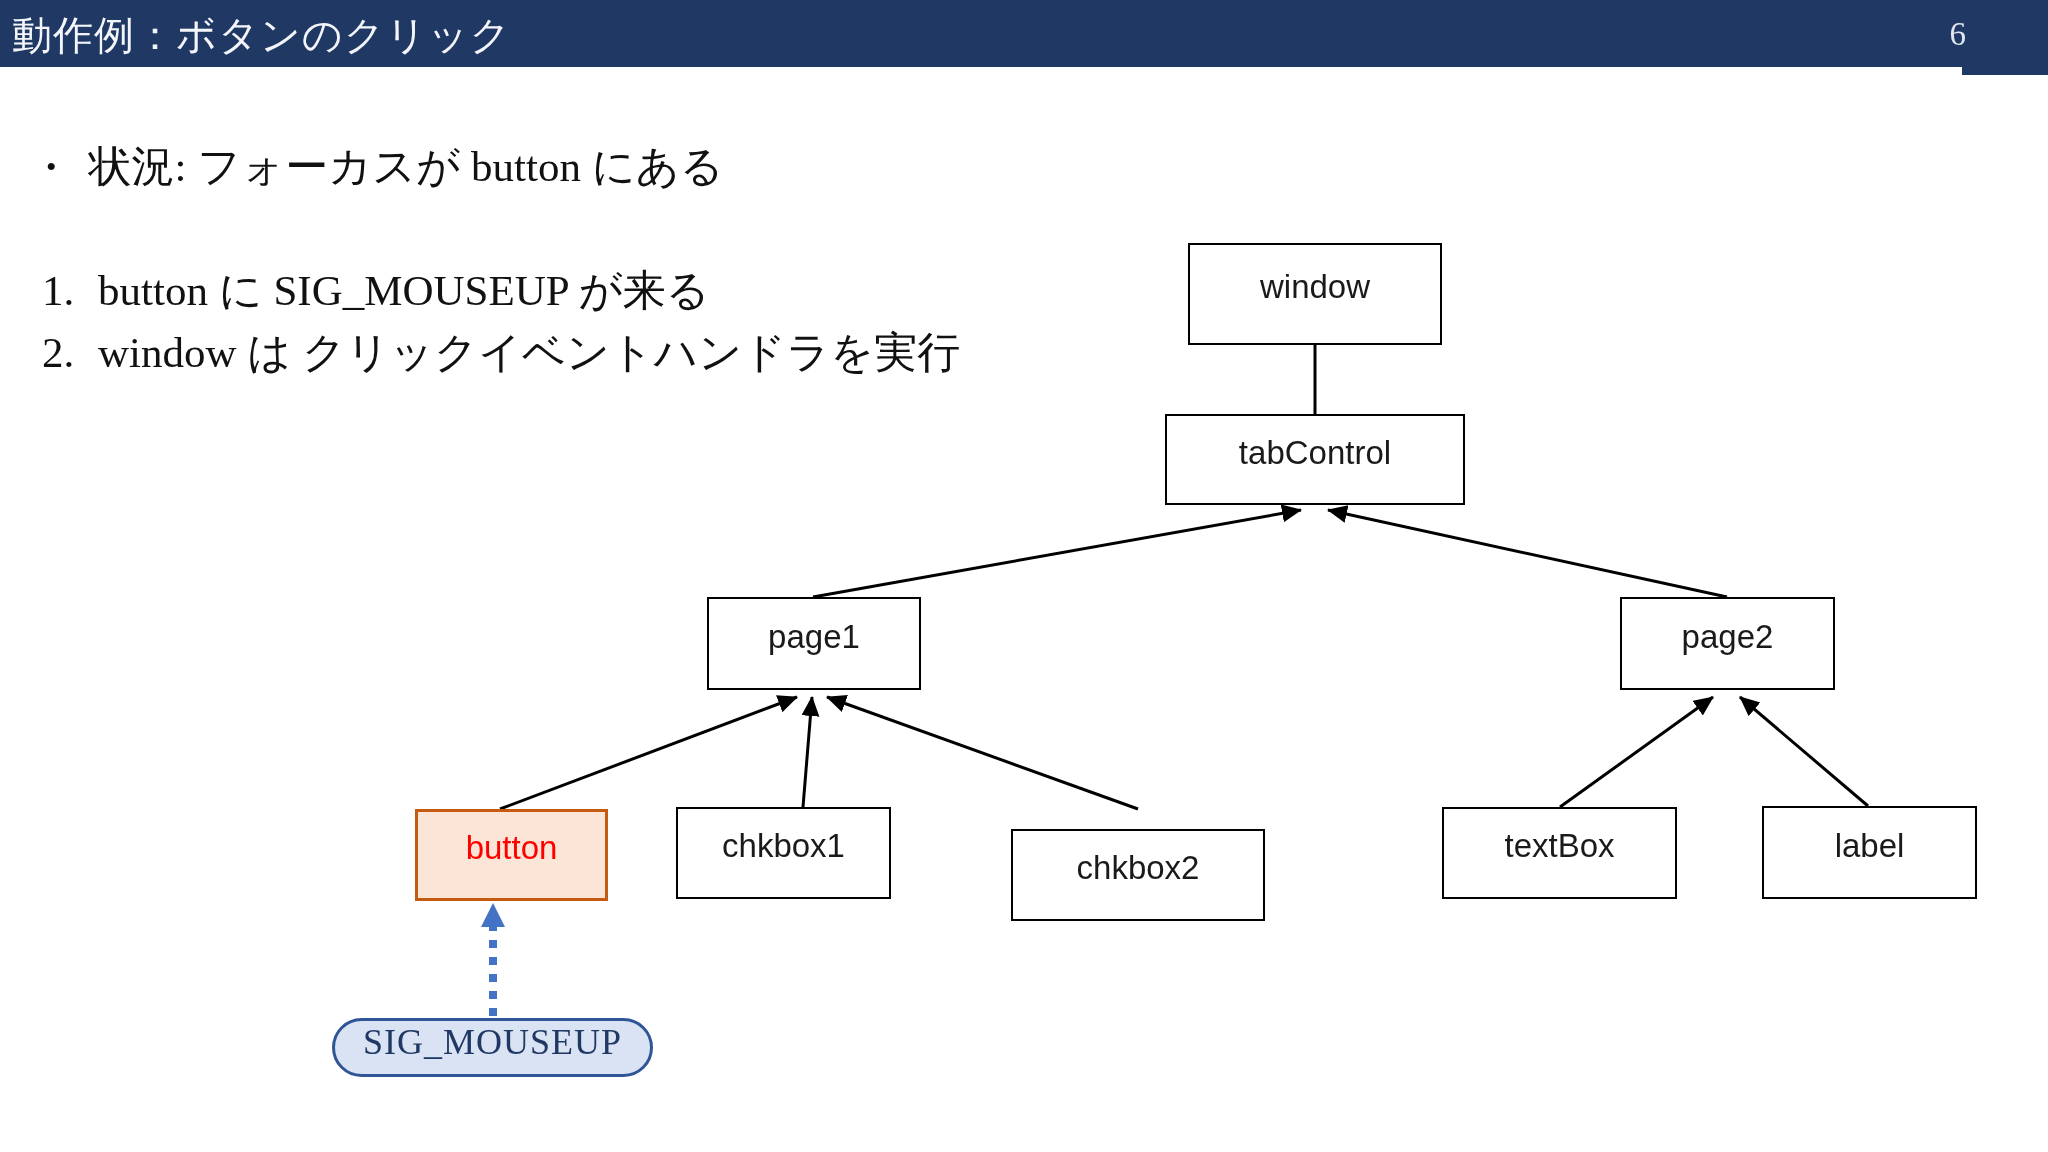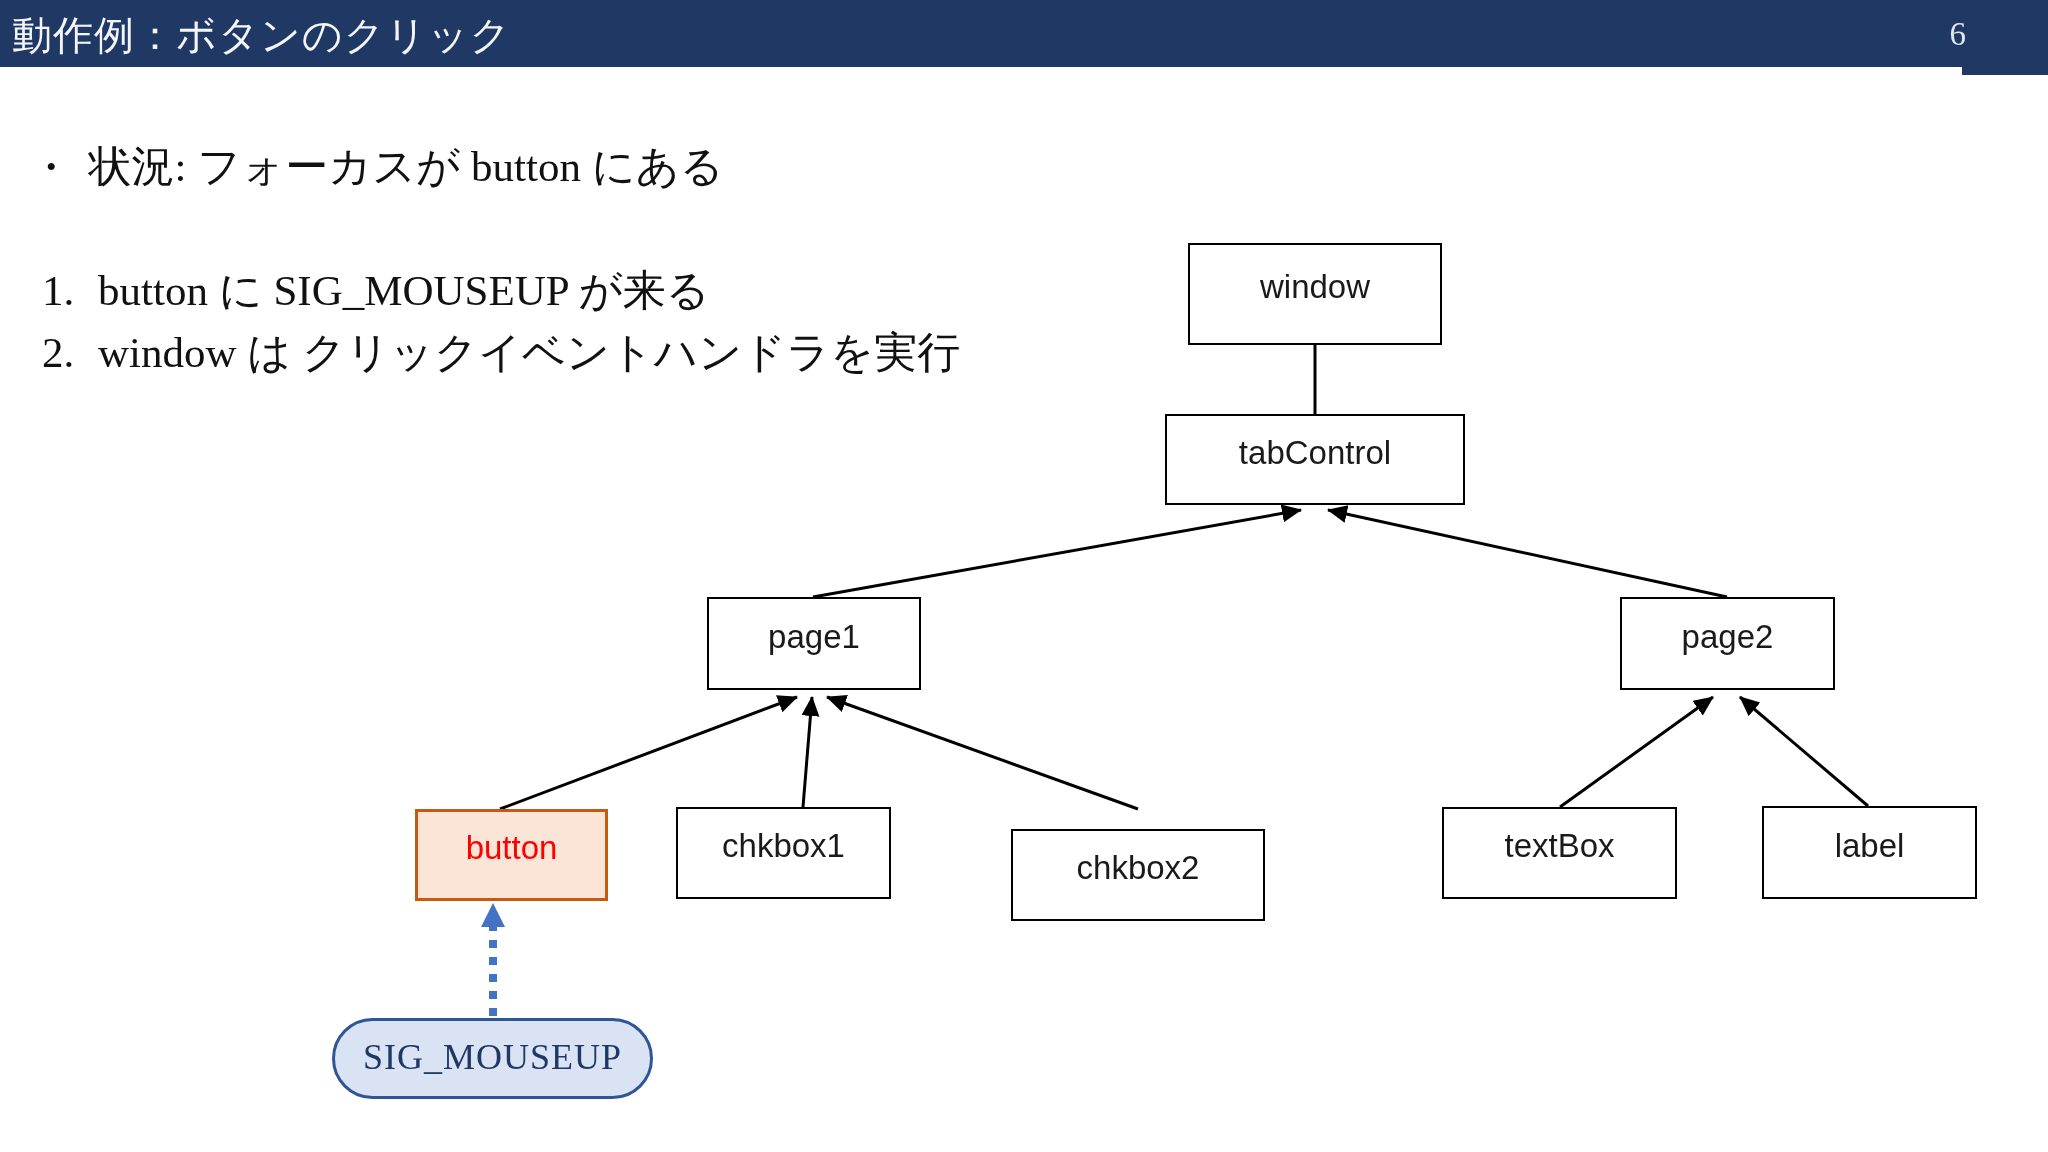--- a/index.html
+++ b/index.html
@@ -59,23 +59,23 @@
   .node-page1    {left:707px; top:597px;width:214px;height:93px;}
   .node-page2    {left:1620px;top:597px;width:215px;height:93px;}
   .node-button   {left:415px; top:809px;width:193px;height:92px;
                   background:var(--button-fill);border:3px solid var(--button-border);
                   color:var(--button-text);}
   .node-chkbox1  {left:676px; top:807px;width:215px;height:92px;}
   .node-chkbox2  {left:1011px;top:809px;width:254px;height:92px;margin-top:20px;}
   .node-textbox  {left:1442px;top:807px;width:235px;height:92px;}
   .node-label    {left:1762px;top:806px;width:215px;height:93px;}
   .signal-pill{
-    position:absolute;left:332px;top:1018px;width:321px;height:81px;
+    position:absolute;left:332px;top:1018px;width:321px;height:59px;
     background:var(--pill-fill);border:3px solid var(--pill-border);border-radius:42px;
-    display:flex;align-items:center;justify-content:center;padding-bottom:4px;
+    display:flex;align-items:flex-start;justify-content:center;padding-bottom:4px;
     font-family:"Liberation Serif","DejaVu Serif",serif;
     font-size:36px;color:var(--pill-text);letter-spacing:1px;
   }
 </style>
 </head>
 <body>
 
 <div class="slide">
 
   <header class="titlebar">

